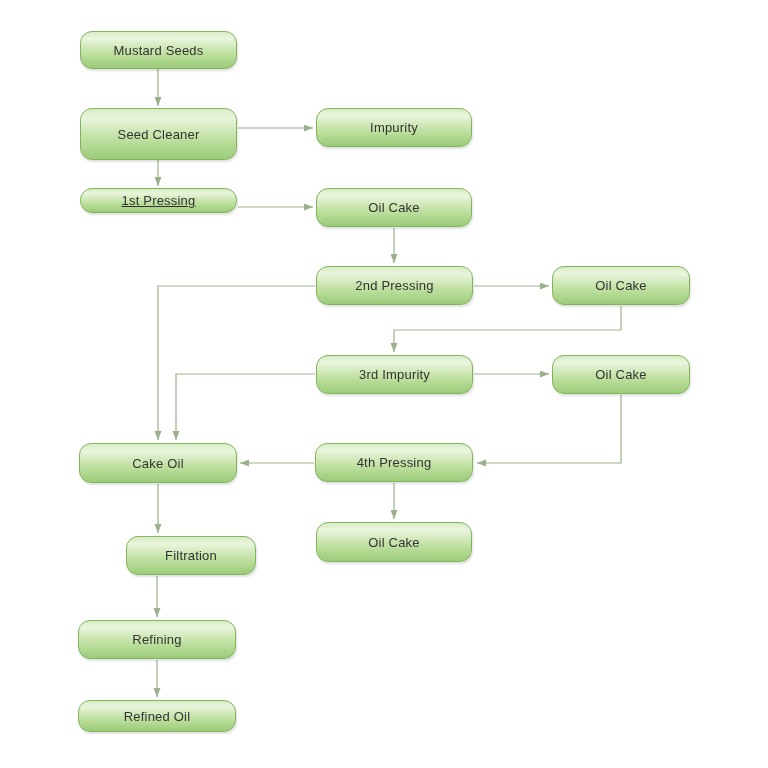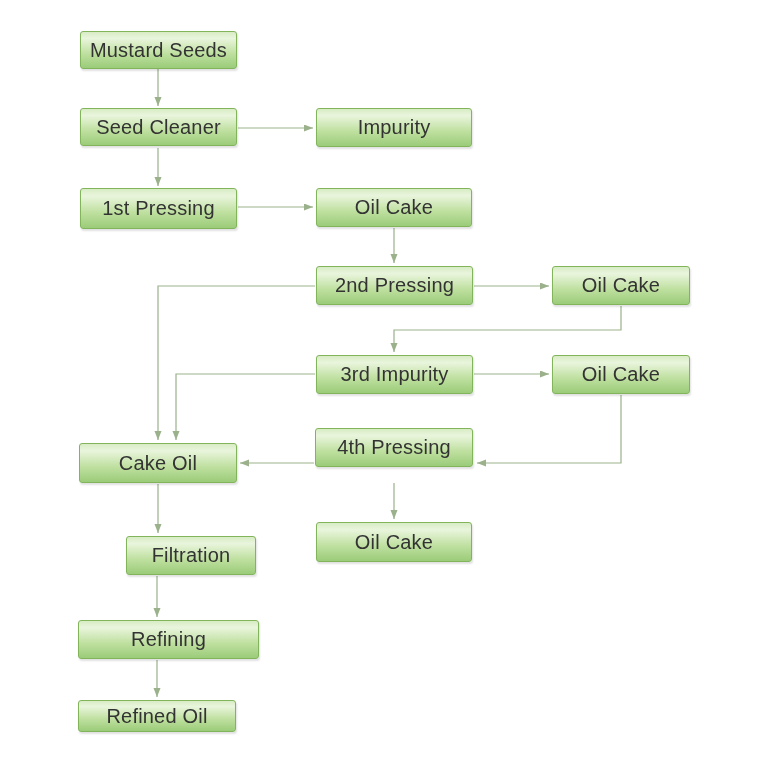--- a/index.html
+++ b/index.html
@@ -18,22 +18,22 @@
     position: absolute;
     left: 0; top: 0;
     width: 768px; height: 768px;
   }
   .node {
     position: absolute;
     box-sizing: border-box;
     display: flex;
     align-items: center;
     justify-content: center;
-    border-radius: 3px;
-    font-size: 20px;
+    border-radius: 12px;
+    font-size: 13px;
     letter-spacing: 0.2px;
     white-space: nowrap;
   }
 </style>
 </head>
 <body>
 
 <div class="stage">
   <svg class="connector-layer" width="768" height="768" viewBox="0 0 768 768" xmlns="http://www.w3.org/2000/svg">
     <defs>
@@ -57,56 +57,56 @@
         <polyline points="394,483 394,519" fill="none" stroke="#9bb18b" stroke-width="1.2" marker-end="url(#arrowhead)"></polyline>
         <polyline points="158,484 158,533" fill="none" stroke="#9bb18b" stroke-width="1.2" marker-end="url(#arrowhead)"></polyline>
         <polyline points="157,576 157,617" fill="none" stroke="#9bb18b" stroke-width="1.2" marker-end="url(#arrowhead)"></polyline>
         <polyline points="157,660 157,697" fill="none" stroke="#9bb18b" stroke-width="1.2" marker-end="url(#arrowhead)"></polyline>
       </g>
   </svg>
   <div id="node-layer">
       <div class="node" style="left: 80px; top: 31px; width: 157px; height: 38px; border: 1px solid rgb(130, 180, 92); background: linear-gradient(rgb(216, 236, 197) 0%, rgb(233, 245, 220) 18%, rgb(191, 224, 160) 60%, rgb(155, 204, 121) 100%); color: rgb(51, 51, 51); box-shadow: rgba(0, 0, 0, 0.12) 1px 2px 2px;">
         <span>Mustard Seeds</span>
       </div>
-      <div class="node" style="left: 80px; top: 108px; width: 157px; height: 38px; border: 1px solid rgb(130, 180, 92); background: linear-gradient(rgb(216, 236, 197) 0%, rgb(233, 245, 220) 18%, rgb(191, 224, 160) 60%, rgb(155, 204, 121) 100%); color: rgb(51, 51, 51); box-shadow: rgba(0, 0, 0, 0.12) 1px 2px 2px;">
+      <div class="node" style="left: 80px; top: 108px; width: 157px; height: 52px; border: 1px solid rgb(130, 180, 92); background: linear-gradient(rgb(216, 236, 197) 0%, rgb(233, 245, 220) 18%, rgb(191, 224, 160) 60%, rgb(155, 204, 121) 100%); color: rgb(51, 51, 51); box-shadow: rgba(0, 0, 0, 0.12) 1px 2px 2px;">
         <span>Seed Cleaner</span>
       </div>
       <div class="node" style="left: 316px; top: 108px; width: 156px; height: 39px; border: 1px solid rgb(130, 180, 92); background: linear-gradient(rgb(216, 236, 197) 0%, rgb(233, 245, 220) 18%, rgb(191, 224, 160) 60%, rgb(155, 204, 121) 100%); color: rgb(51, 51, 51); box-shadow: rgba(0, 0, 0, 0.12) 1px 2px 2px;">
         <span>Impurity</span>
       </div>
-      <div class="node" style="left: 80px; top: 188px; width: 157px; height: 41px; border: 1px solid rgb(130, 180, 92); background: linear-gradient(rgb(216, 236, 197) 0%, rgb(233, 245, 220) 18%, rgb(191, 224, 160) 60%, rgb(155, 204, 121) 100%); color: rgb(51, 51, 51); box-shadow: rgba(0, 0, 0, 0.12) 1px 2px 2px;">
+      <div class="node" style="left: 80px; top: 188px; width: 157px; height: 25px; border: 1px solid rgb(130, 180, 92); background: linear-gradient(rgb(216, 236, 197) 0%, rgb(233, 245, 220) 18%, rgb(191, 224, 160) 60%, rgb(155, 204, 121) 100%); color: rgb(51, 51, 51); box-shadow: rgba(0, 0, 0, 0.12) 1px 2px 2px; text-decoration: underline;">
         <span>1st Pressing</span>
       </div>
       <div class="node" style="left: 316px; top: 188px; width: 156px; height: 39px; border: 1px solid rgb(130, 180, 92); background: linear-gradient(rgb(216, 236, 197) 0%, rgb(233, 245, 220) 18%, rgb(191, 224, 160) 60%, rgb(155, 204, 121) 100%); color: rgb(51, 51, 51); box-shadow: rgba(0, 0, 0, 0.12) 1px 2px 2px;">
         <span>Oil Cake</span>
       </div>
       <div class="node" style="left: 316px; top: 266px; width: 157px; height: 39px; border: 1px solid rgb(130, 180, 92); background: linear-gradient(rgb(216, 236, 197) 0%, rgb(233, 245, 220) 18%, rgb(191, 224, 160) 60%, rgb(155, 204, 121) 100%); color: rgb(51, 51, 51); box-shadow: rgba(0, 0, 0, 0.12) 1px 2px 2px;">
         <span>2nd Pressing</span>
       </div>
       <div class="node" style="left: 552px; top: 266px; width: 138px; height: 39px; border: 1px solid rgb(130, 180, 92); background: linear-gradient(rgb(216, 236, 197) 0%, rgb(233, 245, 220) 18%, rgb(191, 224, 160) 60%, rgb(155, 204, 121) 100%); color: rgb(51, 51, 51); box-shadow: rgba(0, 0, 0, 0.12) 1px 2px 2px;">
         <span>Oil Cake</span>
       </div>
       <div class="node" style="left: 316px; top: 355px; width: 157px; height: 39px; border: 1px solid rgb(130, 180, 92); background: linear-gradient(rgb(216, 236, 197) 0%, rgb(233, 245, 220) 18%, rgb(191, 224, 160) 60%, rgb(155, 204, 121) 100%); color: rgb(51, 51, 51); box-shadow: rgba(0, 0, 0, 0.12) 1px 2px 2px;">
         <span>3rd Impurity</span>
       </div>
       <div class="node" style="left: 552px; top: 355px; width: 138px; height: 39px; border: 1px solid rgb(130, 180, 92); background: linear-gradient(rgb(216, 236, 197) 0%, rgb(233, 245, 220) 18%, rgb(191, 224, 160) 60%, rgb(155, 204, 121) 100%); color: rgb(51, 51, 51); box-shadow: rgba(0, 0, 0, 0.12) 1px 2px 2px;">
         <span>Oil Cake</span>
       </div>
       <div class="node" style="left: 79px; top: 443px; width: 158px; height: 40px; border: 1px solid rgb(130, 180, 92); background: linear-gradient(rgb(216, 236, 197) 0%, rgb(233, 245, 220) 18%, rgb(191, 224, 160) 60%, rgb(155, 204, 121) 100%); color: rgb(51, 51, 51); box-shadow: rgba(0, 0, 0, 0.12) 1px 2px 2px;">
         <span>Cake Oil</span>
       </div>
-      <div class="node" style="left: 315px; top: 428px; width: 158px; height: 39px; border: 1px solid rgb(130, 180, 92); background: linear-gradient(rgb(216, 236, 197) 0%, rgb(233, 245, 220) 18%, rgb(191, 224, 160) 60%, rgb(155, 204, 121) 100%); color: rgb(51, 51, 51); box-shadow: rgba(0, 0, 0, 0.12) 1px 2px 2px;">
+      <div class="node" style="left: 315px; top: 443px; width: 158px; height: 39px; border: 1px solid rgb(130, 180, 92); background: linear-gradient(rgb(216, 236, 197) 0%, rgb(233, 245, 220) 18%, rgb(191, 224, 160) 60%, rgb(155, 204, 121) 100%); color: rgb(51, 51, 51); box-shadow: rgba(0, 0, 0, 0.12) 1px 2px 2px;">
         <span>4th Pressing</span>
       </div>
       <div class="node" style="left: 316px; top: 522px; width: 156px; height: 40px; border: 1px solid rgb(130, 180, 92); background: linear-gradient(rgb(216, 236, 197) 0%, rgb(233, 245, 220) 18%, rgb(191, 224, 160) 60%, rgb(155, 204, 121) 100%); color: rgb(51, 51, 51); box-shadow: rgba(0, 0, 0, 0.12) 1px 2px 2px;">
         <span>Oil Cake</span>
       </div>
       <div class="node" style="left: 78px; top: 536px; width: 130px; height: 39px; border: 1px solid rgb(130, 180, 92); background: linear-gradient(rgb(216, 236, 197) 0%, rgb(233, 245, 220) 18%, rgb(191, 224, 160) 60%, rgb(155, 204, 121) 100%); color: rgb(51, 51, 51); box-shadow: rgba(0, 0, 0, 0.12) 1px 2px 2px; margin-left: 48px;">
         <span>Filtration</span>
       </div>
-      <div class="node" style="left: 78px; top: 620px; width: 181px; height: 39px; border: 1px solid rgb(130, 180, 92); background: linear-gradient(rgb(216, 236, 197) 0%, rgb(233, 245, 220) 18%, rgb(191, 224, 160) 60%, rgb(155, 204, 121) 100%); color: rgb(51, 51, 51); box-shadow: rgba(0, 0, 0, 0.12) 1px 2px 2px;">
+      <div class="node" style="left: 78px; top: 620px; width: 158px; height: 39px; border: 1px solid rgb(130, 180, 92); background: linear-gradient(rgb(216, 236, 197) 0%, rgb(233, 245, 220) 18%, rgb(191, 224, 160) 60%, rgb(155, 204, 121) 100%); color: rgb(51, 51, 51); box-shadow: rgba(0, 0, 0, 0.12) 1px 2px 2px;">
         <span>Refining</span>
       </div>
       <div class="node" style="left: 78px; top: 700px; width: 158px; height: 32px; border: 1px solid rgb(130, 180, 92); background: linear-gradient(rgb(216, 236, 197) 0%, rgb(233, 245, 220) 18%, rgb(191, 224, 160) 60%, rgb(155, 204, 121) 100%); color: rgb(51, 51, 51); box-shadow: rgba(0, 0, 0, 0.12) 1px 2px 2px;">
         <span>Refined Oil</span>
       </div>
     </div>
 </div>
 
 </body></html>

